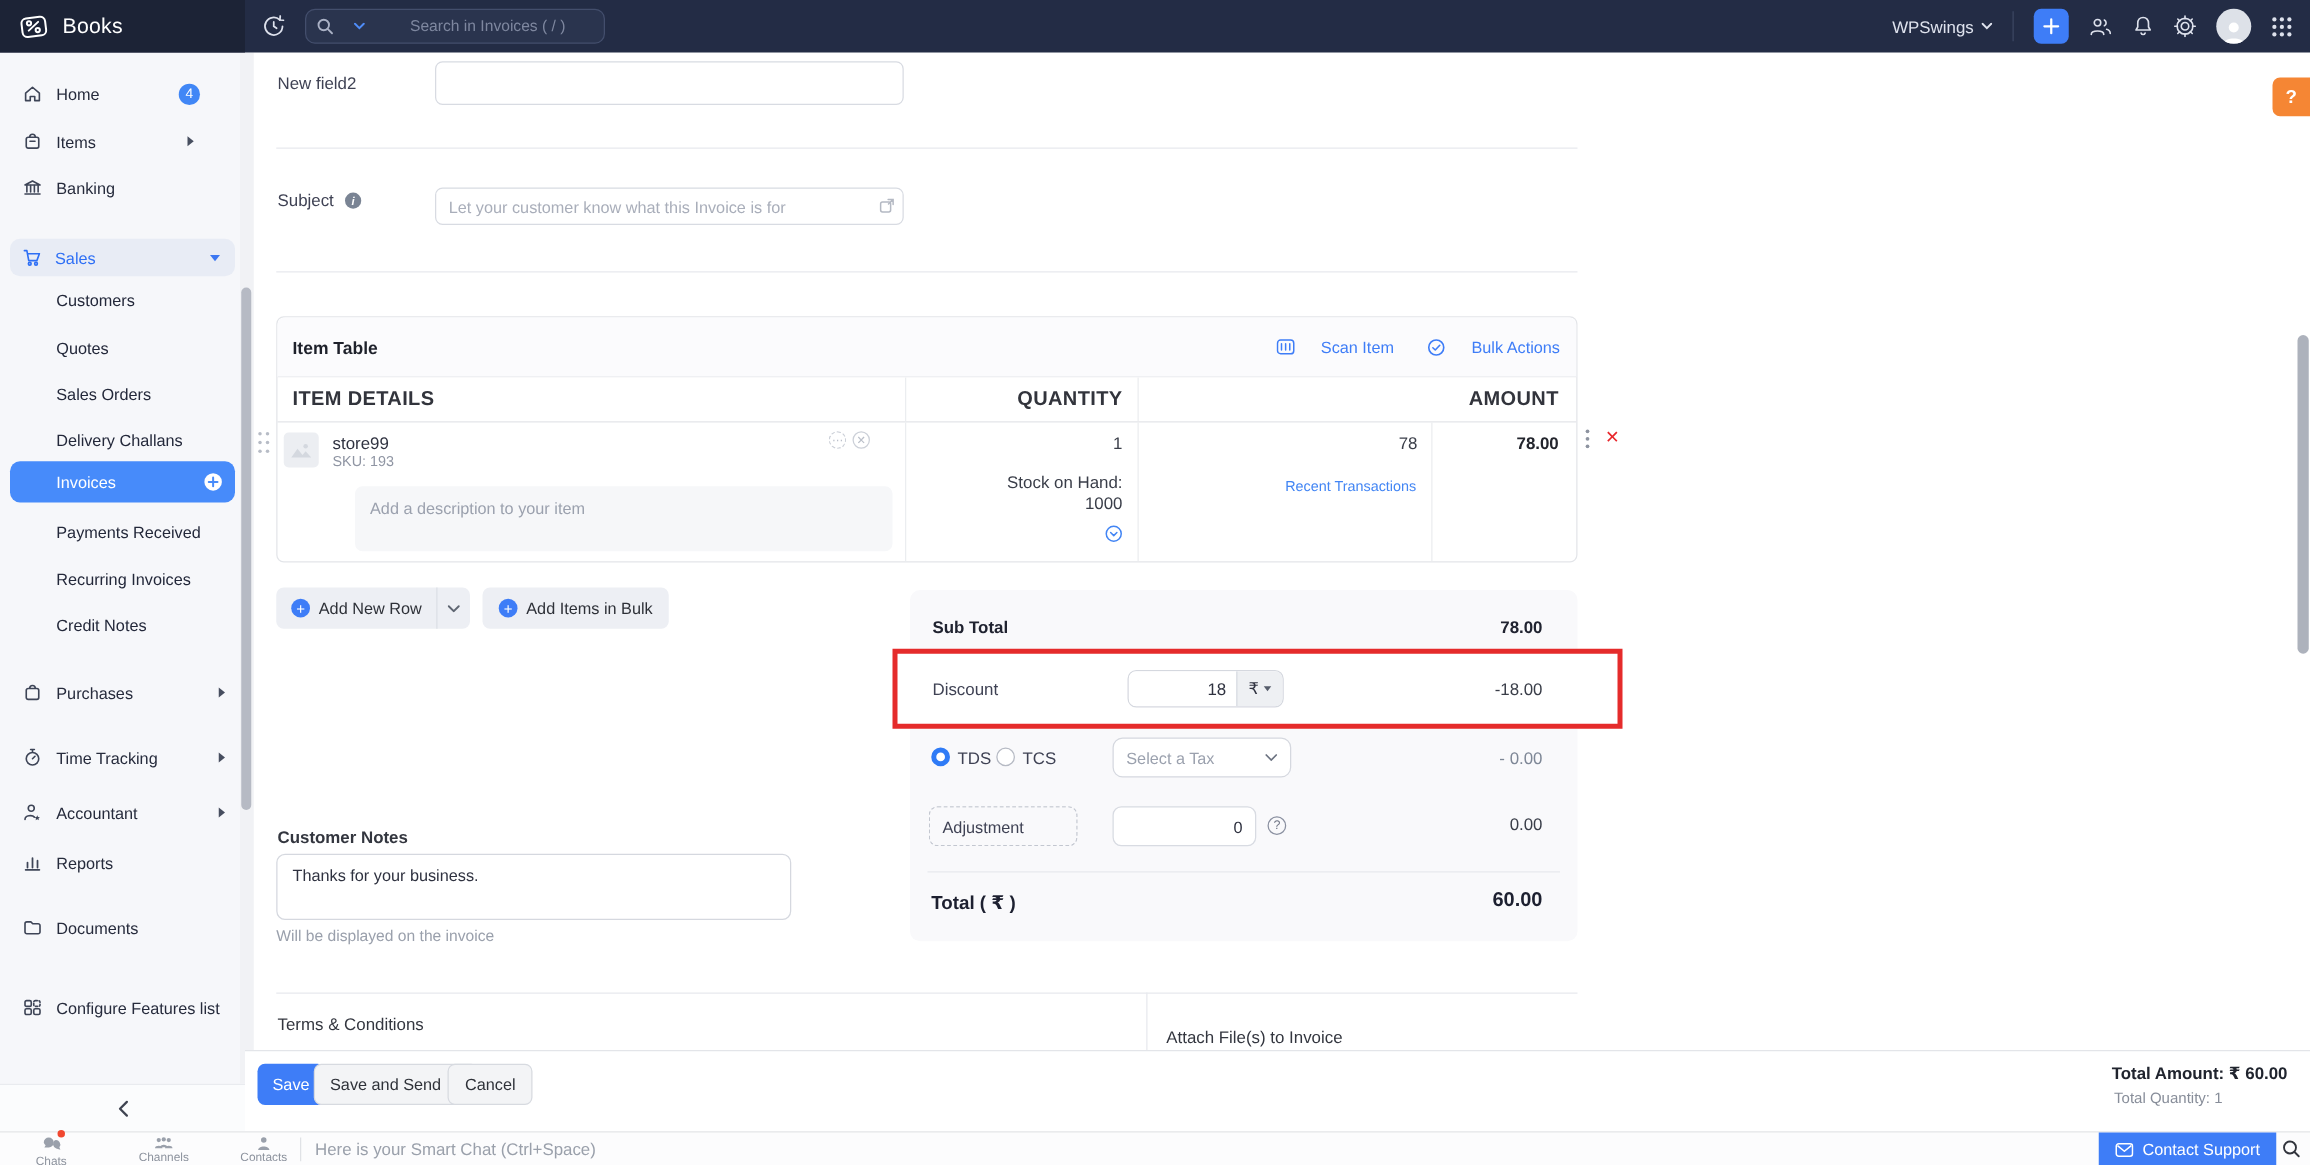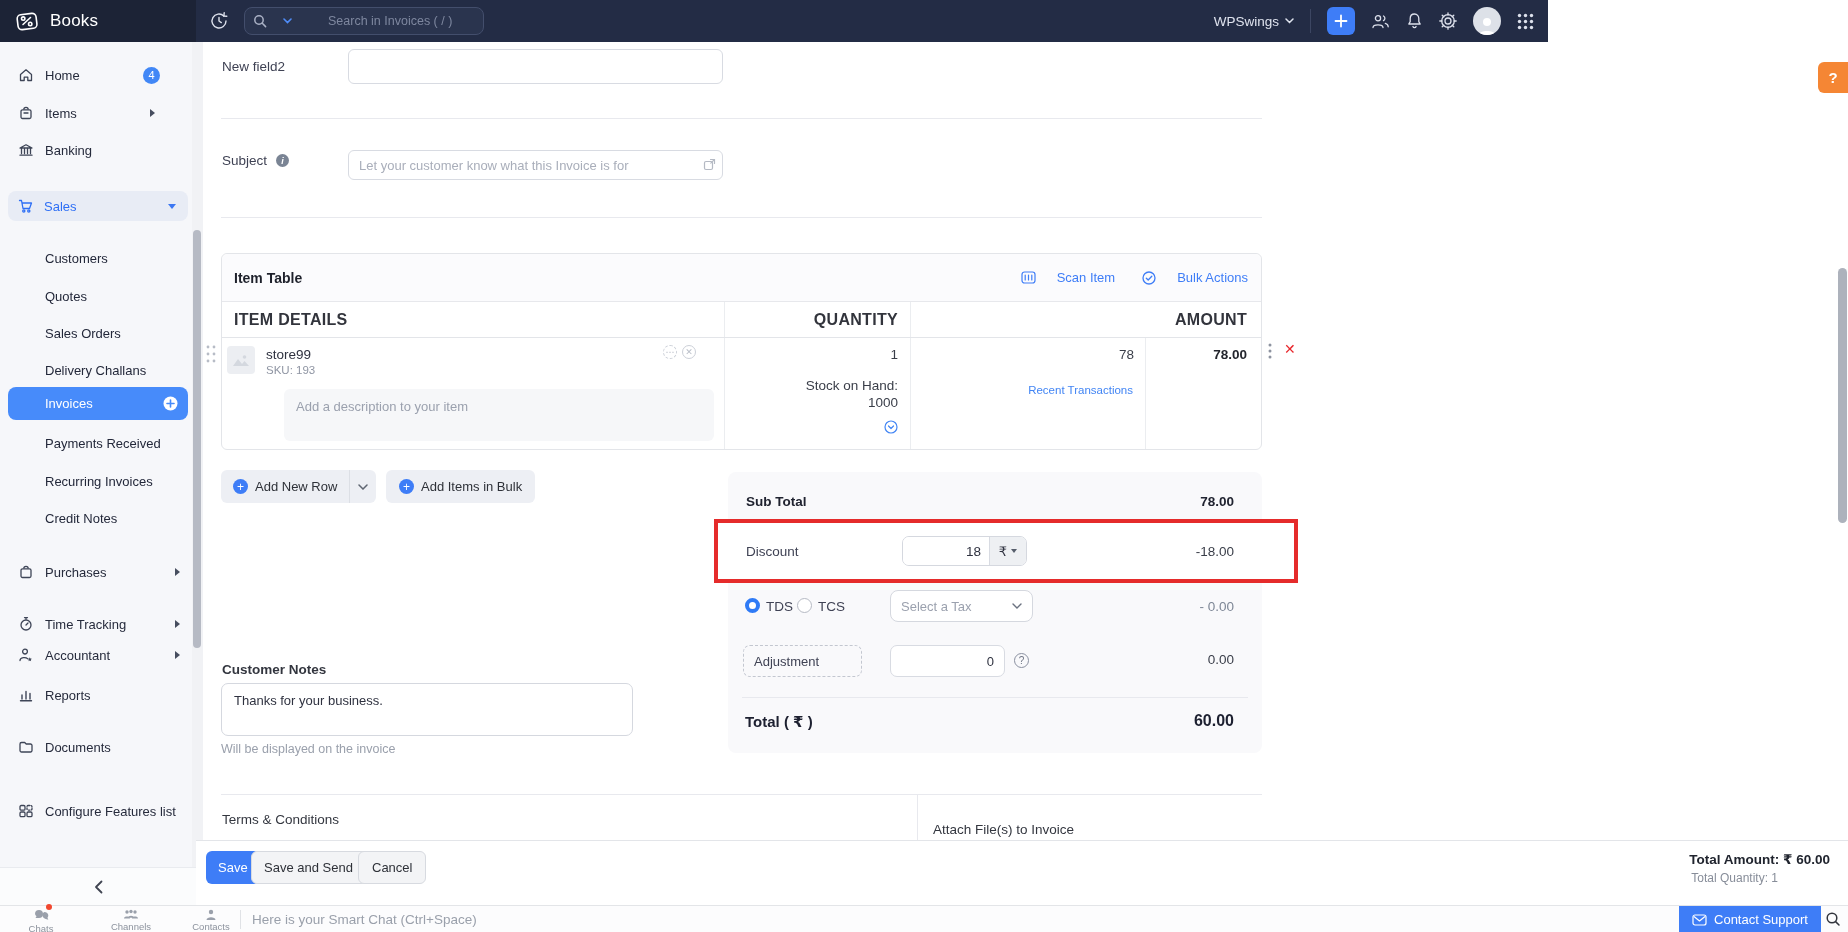--- a/index.html
+++ b/index.html
@@ -3,21 +3,21 @@
 <meta charset="utf-8">
 <style>
   *{box-sizing:border-box;margin:0;padding:0}
   html,body{width:1848px;height:932px;overflow:hidden}
   body{font-family:"Liberation Sans","DejaVu Sans",sans-serif;background:#fff;position:relative}
   .app{position:absolute;inset:0;width:1848px;height:932px;background:#fff;overflow:hidden}
   .abs{position:absolute}
   svg{display:block}
 
   
-  .topbar{position:absolute;left:0;top:0;width:1548px;height:42px;background:#232c45;display:flex;align-items:stretch;z-index:30}
+  .topbar{position:absolute;left:0;top:0;width:1848px;height:42px;background:#232c45;display:flex;align-items:stretch;z-index:30}
   .brand{width:196px;background:#1c2336;display:flex;align-items:center;gap:10px;padding-left:14px;color:#fff}
   .brand-name{font-size:17px;font-weight:500;letter-spacing:.2px}
   .tb-main{position:relative;flex:1}
   .tb-icon{color:#dde1ec}
   .searchbox{position:absolute;left:48px;top:7px;width:240px;height:28px;background:#2a344e;border:1px solid #434e6c;border-radius:8px;display:flex;align-items:center;padding:0 8px;gap:16px}
   .searchbox input{flex:1;background:transparent;border:none;outline:none;color:#cfd5e4;font-size:12.5px;font-family:inherit}
   .searchbox input::placeholder{color:#7e879f}
   .sb-div{width:1px;height:16px;background:#4a5574;margin:0 2px}
   .tb-right{position:absolute;right:14px;top:0;height:42px;display:flex;align-items:center;gap:16px}
   .org{display:flex;align-items:center;gap:6px;color:#dfe3ee;font-size:13.5px;cursor:pointer}
@@ -243,21 +243,21 @@
         <svg width="16" height="16" viewBox="0 0 16 16" fill="none" stroke="currentColor" stroke-width="1.3" stroke-linecap="round" stroke-linejoin="round">
             <path d="M1.5 2.5 H3.5 L5 10.5 H11.5 L13.5 5 H4"></path>
             <circle cx="5.8" cy="13" r="1.1"></circle>
             <circle cx="10.8" cy="13" r="1.1"></circle>
           </svg>
       </span>
       <span>Sales</span>
       <span class="caret-d"></span>
     </div>
 
-    <div class="nav-sub" style="margin-top:26px">
+    <div class="nav-sub" style="margin-top:8px">
         <span>Customers</span>
       </div>
     <div class="nav-sub" style="margin-top:16px">
         <span>Quotes</span>
       </div>
     <div class="nav-sub" style="margin-top:15px">
         <span>Sales Orders</span>
       </div>
     <div class="nav-sub" style="margin-top:15px">
         <span>Delivery Challans</span>
@@ -296,21 +296,21 @@
     <div class="nav-item" style="margin-top:26px">
       <span class="nicon">
         <svg width="16" height="16" viewBox="0 0 16 16" fill="none" stroke="currentColor" stroke-width="1.3" stroke-linecap="round">
             <circle cx="8" cy="9" r="5"></circle>
             <path d="M8 1.6 V3.2 M6.5 1.6 H9.5 M8 9 L10 7"></path>
           </svg>
       </span>
       <span>Time Tracking</span>
       <span class="caret-r"></span>
     </div>
-    <div class="nav-item" style="margin-top:5px">
+    <div class="nav-item" style="margin-top:18px">
       <span class="nicon">
         <svg width="16" height="16" viewBox="0 0 16 16" fill="none" stroke="currentColor" stroke-width="1.3" stroke-linecap="round">
             <circle cx="7" cy="4.6" r="2.4"></circle>
             <path d="M2 13.5 c0-3.4 6-3.6 7.5-1.8"></path>
             <path d="M11.8 10.2 L12.4 11.6 L13.9 11.7 L12.8 12.7 L13.1 14.2 L11.8 13.4 L10.5 14.2 L10.8 12.7 L9.7 11.7 L11.2 11.6 Z" fill="currentColor" stroke="none"></path>
           </svg>
       </span>
       <span>Accountant</span>
       <span class="caret-r"></span>
     </div>

